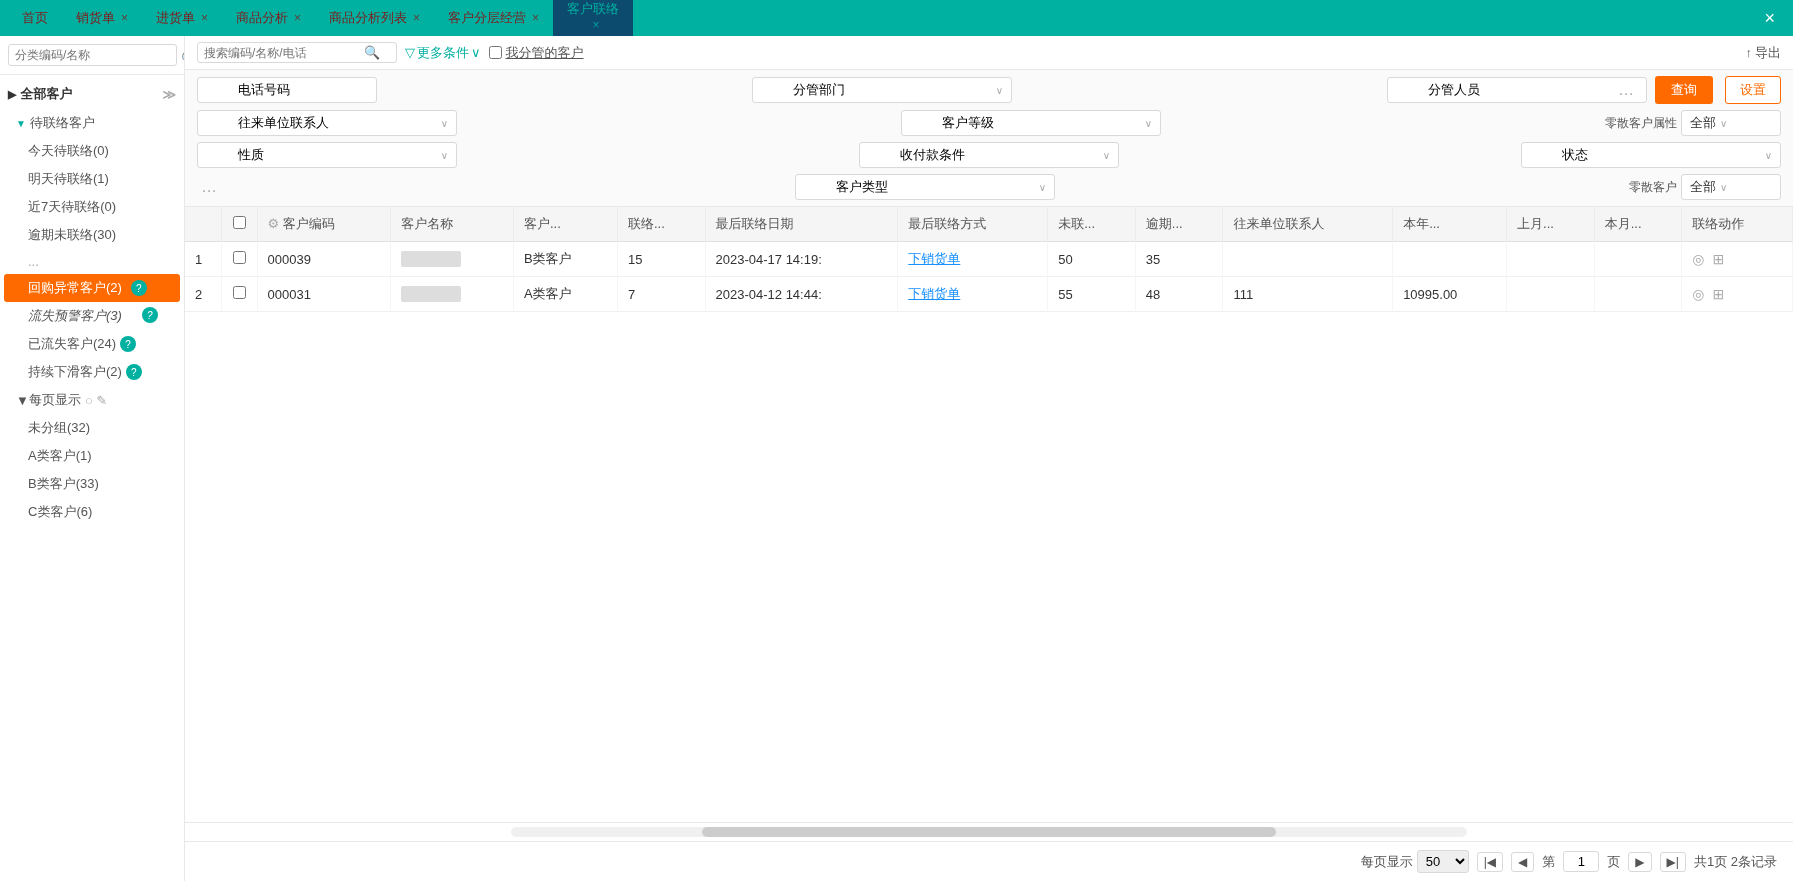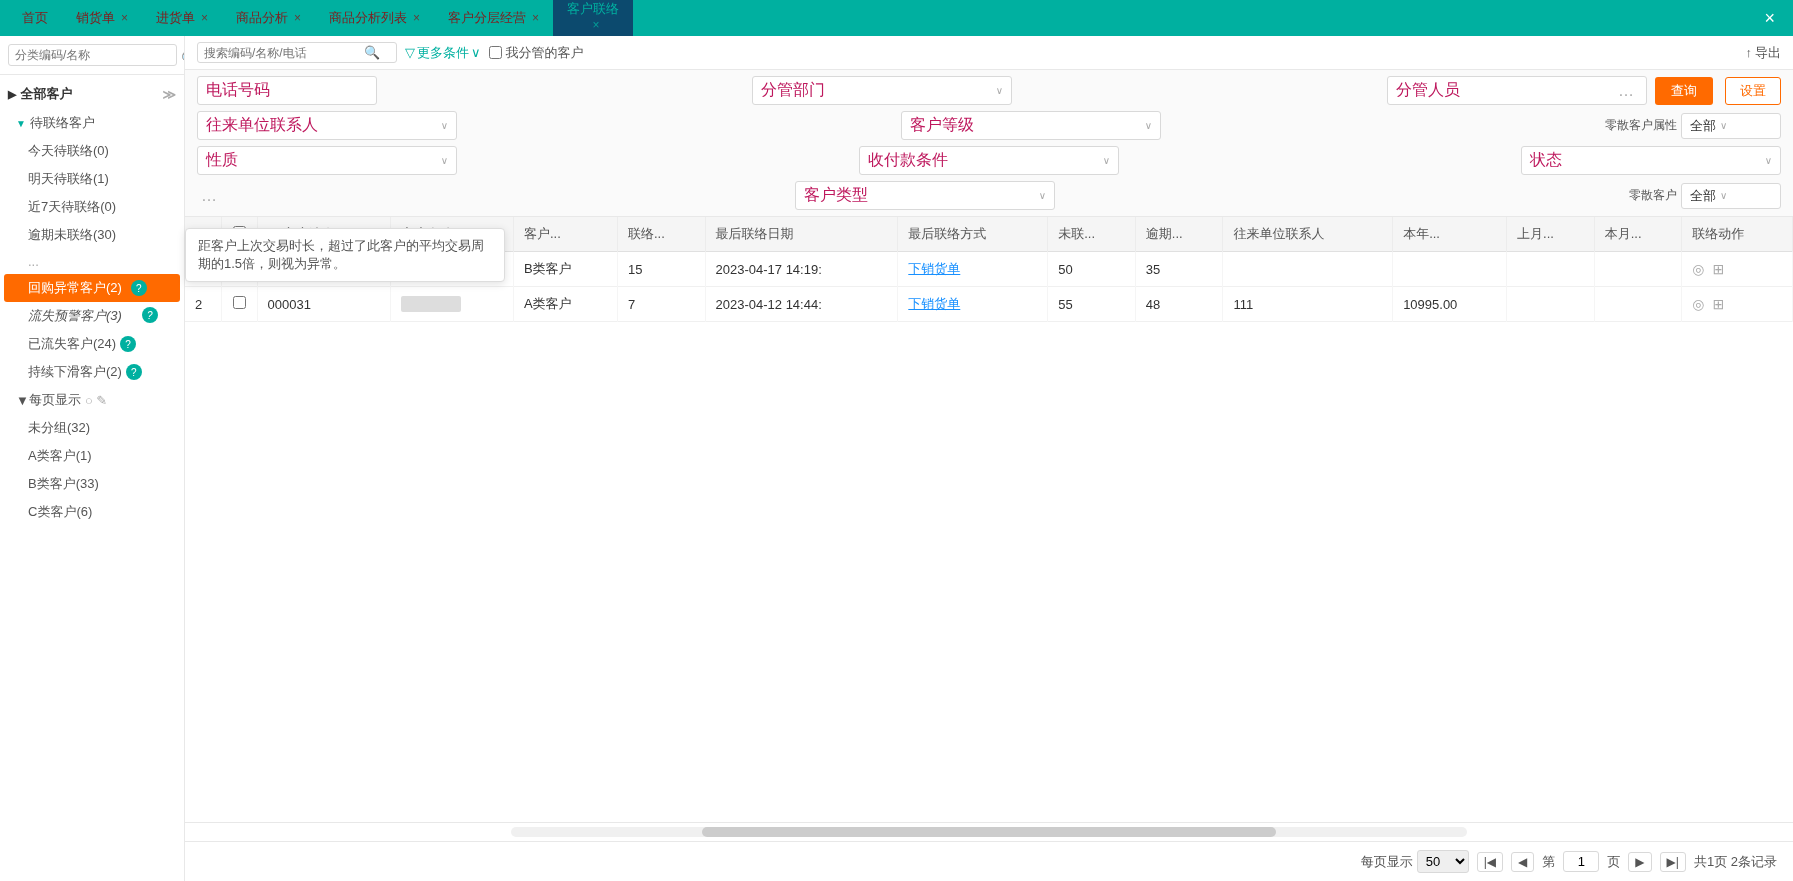--- a/index.html
+++ b/index.html
@@ -190,20 +190,21 @@
       align-items: center;
       gap: 2px;
       font-size: 13px;
     }
     .filter-my-customer {
       display: flex;
       align-items: center;
       gap: 4px;
       font-size: 13px;
       color: #555;
+      text-decoration: underline;
     }
     .filter-my-customer input[type=checkbox] { cursor: pointer; }
     .filter-export {
       margin-left: auto;
       color: #555;
       cursor: pointer;
       font-size: 13px;
       display: flex;
       align-items: center;
       gap: 3px;
@@ -227,23 +228,24 @@
       align-items: center;
       border: 1px solid #d9d9d9;
       border-radius: 3px;
       padding: 3px 8px;
       background: #fff;
       min-width: 180px;
       cursor: pointer;
       position: relative;
     }
     .filter-item .label {
-      color: #be185d;
-      font-size: 16px;
+      color: #000000;
+      font-size: 13px;
       flex: 1;
+      margin-left: 32px;
     }
     .filter-item .caret {
       color: #aaa;
       font-size: 10px;
       margin-left: 4px;
     }
     .filter-item-wide { min-width: 260px; }
     .filter-item-dots {
       background: none;
       border: none;
@@ -500,23 +502,20 @@
       </div>
       <div class="sidebar-item">
         <span>B类客户(33)</span>
       </div>
       <div class="sidebar-item">
         <span>C类客户(6)</span>
       </div>
     </div>
   </div>
 
-  <div class="tooltip-box">
-    <span>距客户上次交易时长，超过了此客户的平均交易周期的1.5倍，则视为异常。</span>
-  </div>
 
   <div class="content-area">
 
     <div class="filter-bar">
       <div class="filter-search-wrap">
         <input type="text" style="font-size: 12px;" placeholder="搜索编码/名称/电话">
         <span class="filter-search-icon">🔍</span>
       </div>
       <div class="filter-more">
         <span>▽</span>

